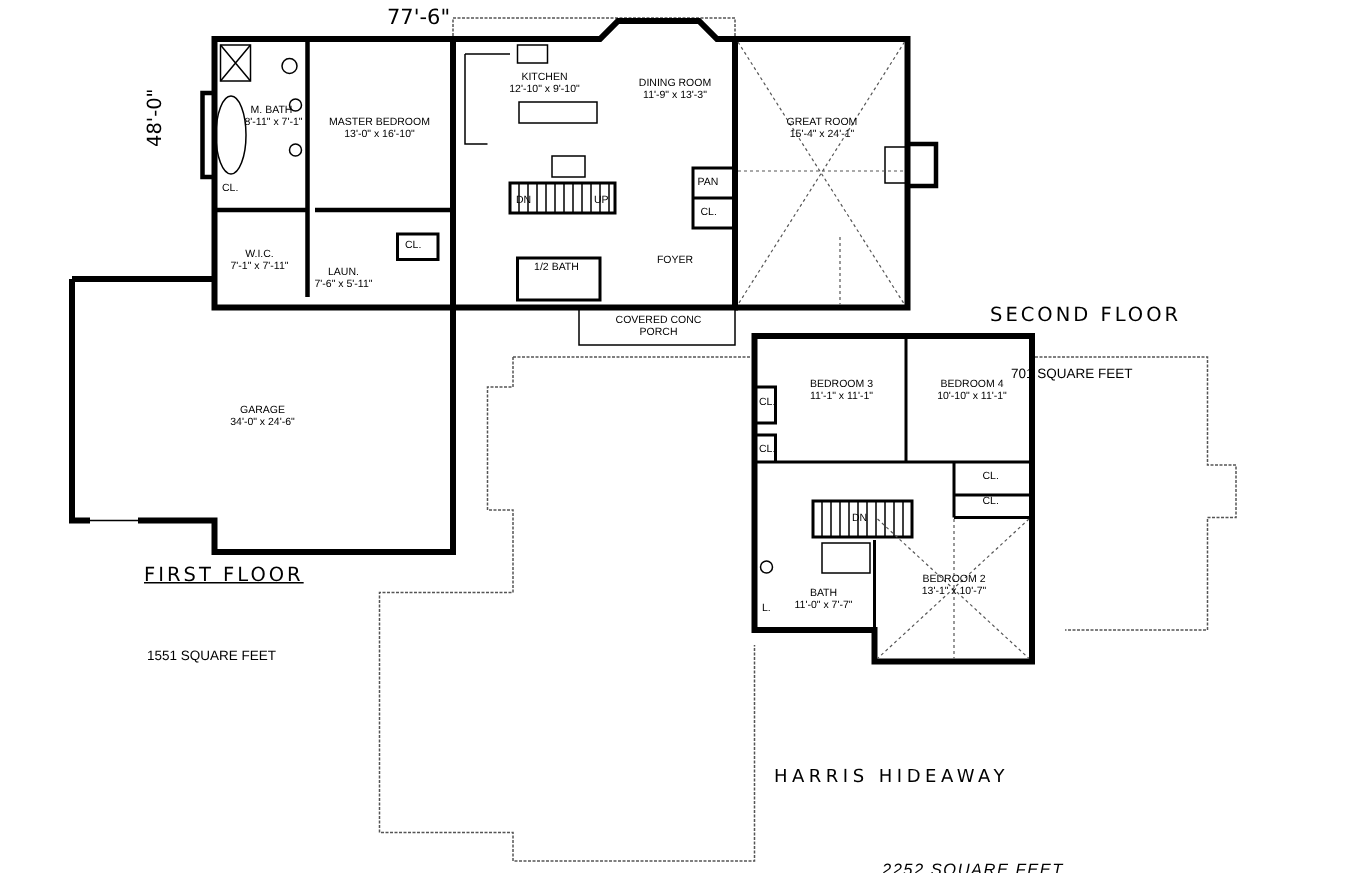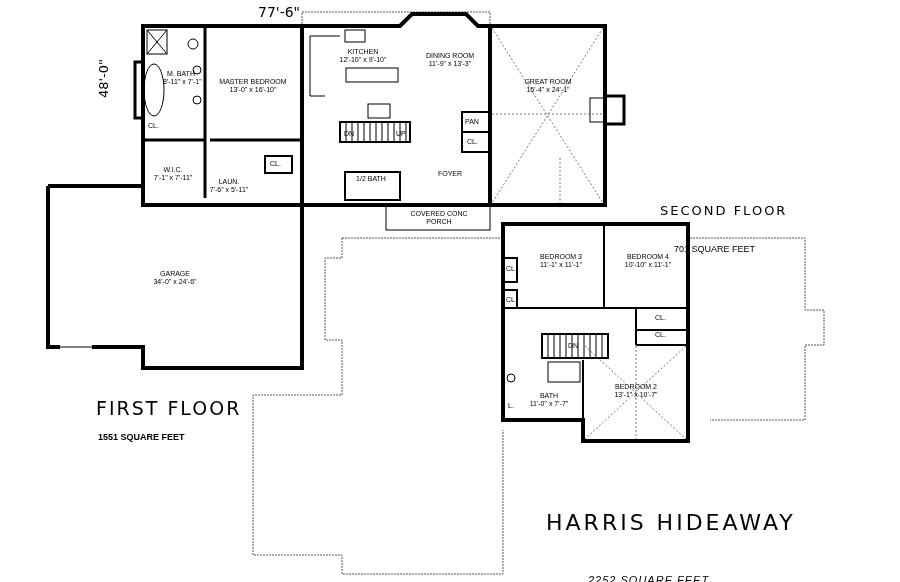--- a/index.html
+++ b/index.html
@@ -151,19 +151,19 @@
 <div class="lbl" style="left:526px;top:392px;width:46px;">
   <span>BATH</span><span class="dim">11'-0" x 7'-7"</span>
 </div>
 <div class="lbl" style="left:506px;top:265px;">CL.</div>
 <div class="lbl" style="left:506px;top:296px;">CL.</div>
 <div class="lbl" style="left:655px;top:314px;">CL.</div>
 <div class="lbl" style="left:655px;top:331px;">CL.</div>
 <div class="lbl" style="left:508px;top:402px;">L.</div>
 <div class="lbl" style="left:568px;top:342px;">DN</div>
 
-<div class="title" style="left:96px;top:397px;font-size:19px;">FIRST FLOOR</div>
-<div class="sub" style="left:98px;top:396px;font-weight:bold;">1551 SQUARE FEET</div>
+<div class="title" style="left:96px;top:376px;font-size:13px;text-decoration:underline;">FIRST FLOOR</div>
+<div class="sub" style="left:98px;top:396px;">1551 SQUARE FEET</div>
 <div class="title" style="left:660px;top:203px;font-size:13px;">SECOND FLOOR</div>
 <div class="sub" style="left:674px;top:208px;">701 SQUARE FEET</div>
 
-<div class="title" style="left:546px;top:510px;font-size:22px;letter-spacing:3px;text-align:right;">HARRIS HIDEAWAY</div>
+<div class="title" style="left:516px;top:510px;font-size:12px;letter-spacing:3px;text-align:right;">HARRIS HIDEAWAY</div>
 <div class="sub" style="left:588px;top:538px;font-size:11px;letter-spacing:1px;font-style:italic;">2252 SQUARE FEET</div>
 
 </body></html>

